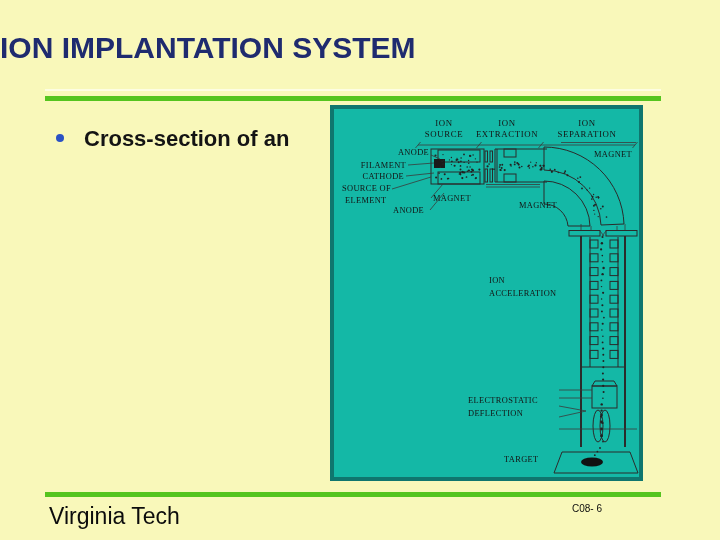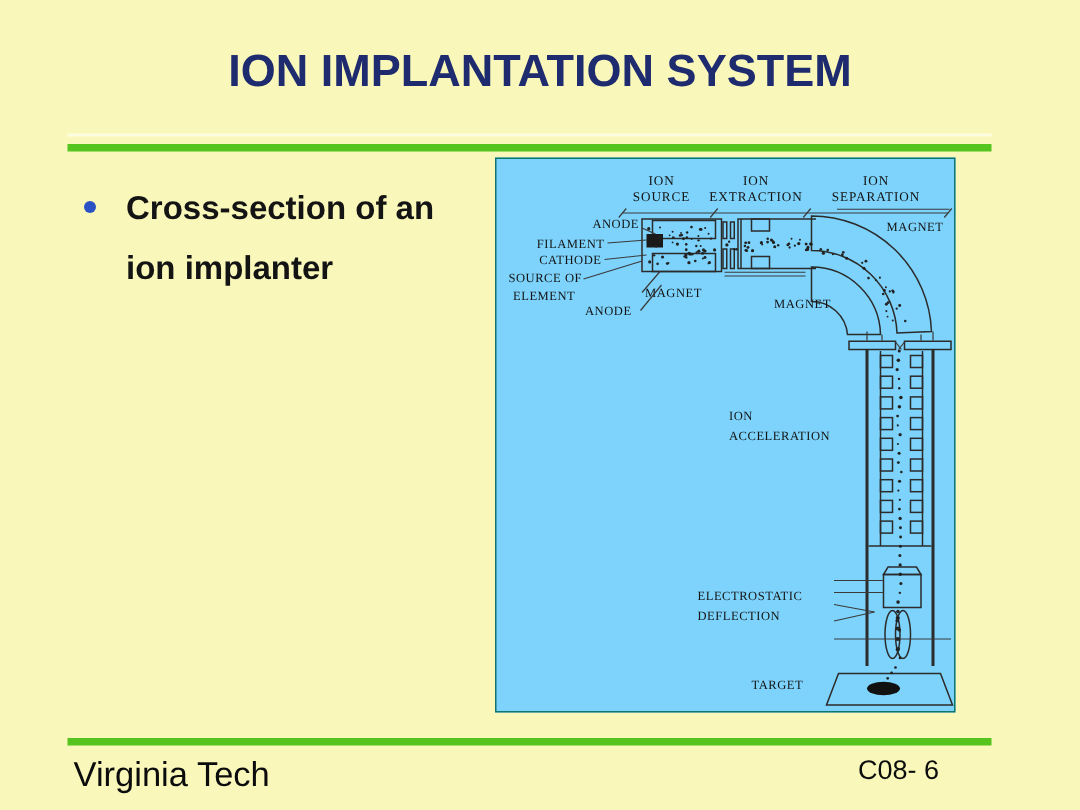--- a/index.html
+++ b/index.html
@@ -1,47 +1,46 @@
 <!DOCTYPE html>
 <html><head>
 <meta charset="utf-8">
 <style>
   html,body{margin:0;padding:0;}
   .slide{position:relative;width:720px;height:540px;background:#F9F8BA;
          font-family:"Liberation Sans",sans-serif;overflow:hidden;}
-  .title{position:absolute;left:0;right:0;top:31px;text-align:center;
+  .title{position:absolute;left:0;right:0;top:31px;
          font-size:30px;font-weight:bold;color:#1F2B6F;letter-spacing:0px;}
   .rule-hi{position:absolute;left:45px;width:616px;height:2px;background:#FDFDE2;}
   .rule{position:absolute;left:45px;width:616px;height:5px;background:#55C41E;}
   .bullet-dot{position:absolute;left:56px;top:134px;width:8px;height:8px;border-radius:50%;}
   .bullet-text{position:absolute;left:84px;top:119px;font-size:22px;line-height:40px;color:#141414;font-weight:bold;}
   .diagram-panel{position:absolute;left:330px;top:105px;width:305px;height:368px;
-                 background:#7dd3fc;border:1px solid #0f766e;box-sizing:content-box;}
+                 background:#14b8a6;border:4px solid #0f766e;box-sizing:content-box;}
   .footer-inst{position:absolute;left:49px;top:503px;font-size:23px;color:#0c0c0c;}
-  .footer-num{position:absolute;left:572px;top:503px;font-size:18px;color:#0c0c0c;}
+  .footer-num{position:absolute;left:572px;top:503px;font-size:10px;color:#0c0c0c;}
   svg .ln{stroke:#2b2b2b;stroke-width:1;fill:none;}
   svg .ln2{stroke:#2b2b2b;stroke-width:2;fill:none;}
   svg .thin{stroke:#3a3a3a;stroke-width:.8;fill:none;}
   svg .dlabel{font:8.4px "Liberation Serif",serif;letter-spacing:.35px;fill:#141414;}
   svg .dsection{font:8.8px "Liberation Serif",serif;letter-spacing:.6px;fill:#141414;}
 </style>
 </head>
 <body>
 
 <div class="slide" style="background: rgb(249, 248, 186);">
 
   <div class="title" style="color: rgb(31, 43, 111);">ION IMPLANTATION SYSTEM</div>
 
   <div class="rule-hi" style="top:89px"></div>
   <div class="rule" style="top: 96px; background: rgb(85, 196, 30);"></div>
 
   <div class="bullet-dot" style="background: rgb(43, 82, 196);"></div>
   <div class="bullet-text">
     <div>Cross-section of an</div>
-    <div>ion implanter</div>
   </div>
 
   <div class="diagram-panel">
     <svg id="implanter-svg" width="305" height="368" viewBox="0 0 305 368">
       <defs>
         <pattern id="xh" patternUnits="userSpaceOnUse" width="5" height="5">
           <path d="M0,5 L5,0 M0,0 L5,5" stroke="#4a4a4a" stroke-width="0.7" fill="none"></path>
         </pattern>
       </defs>
 

